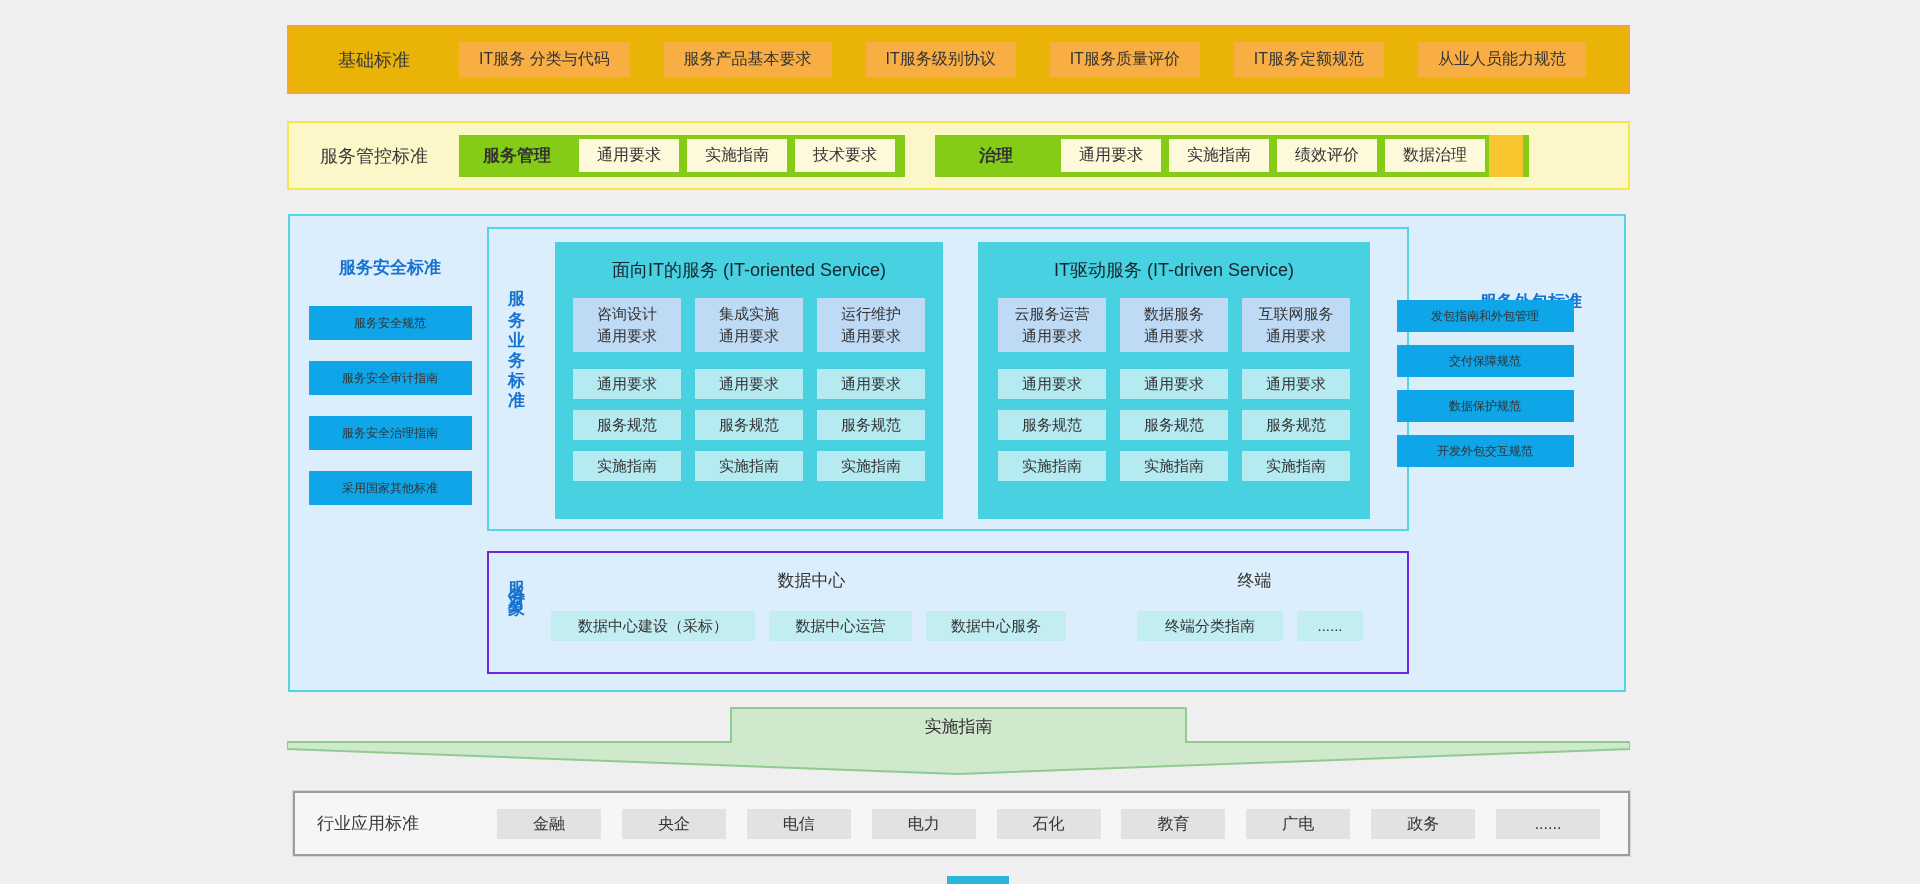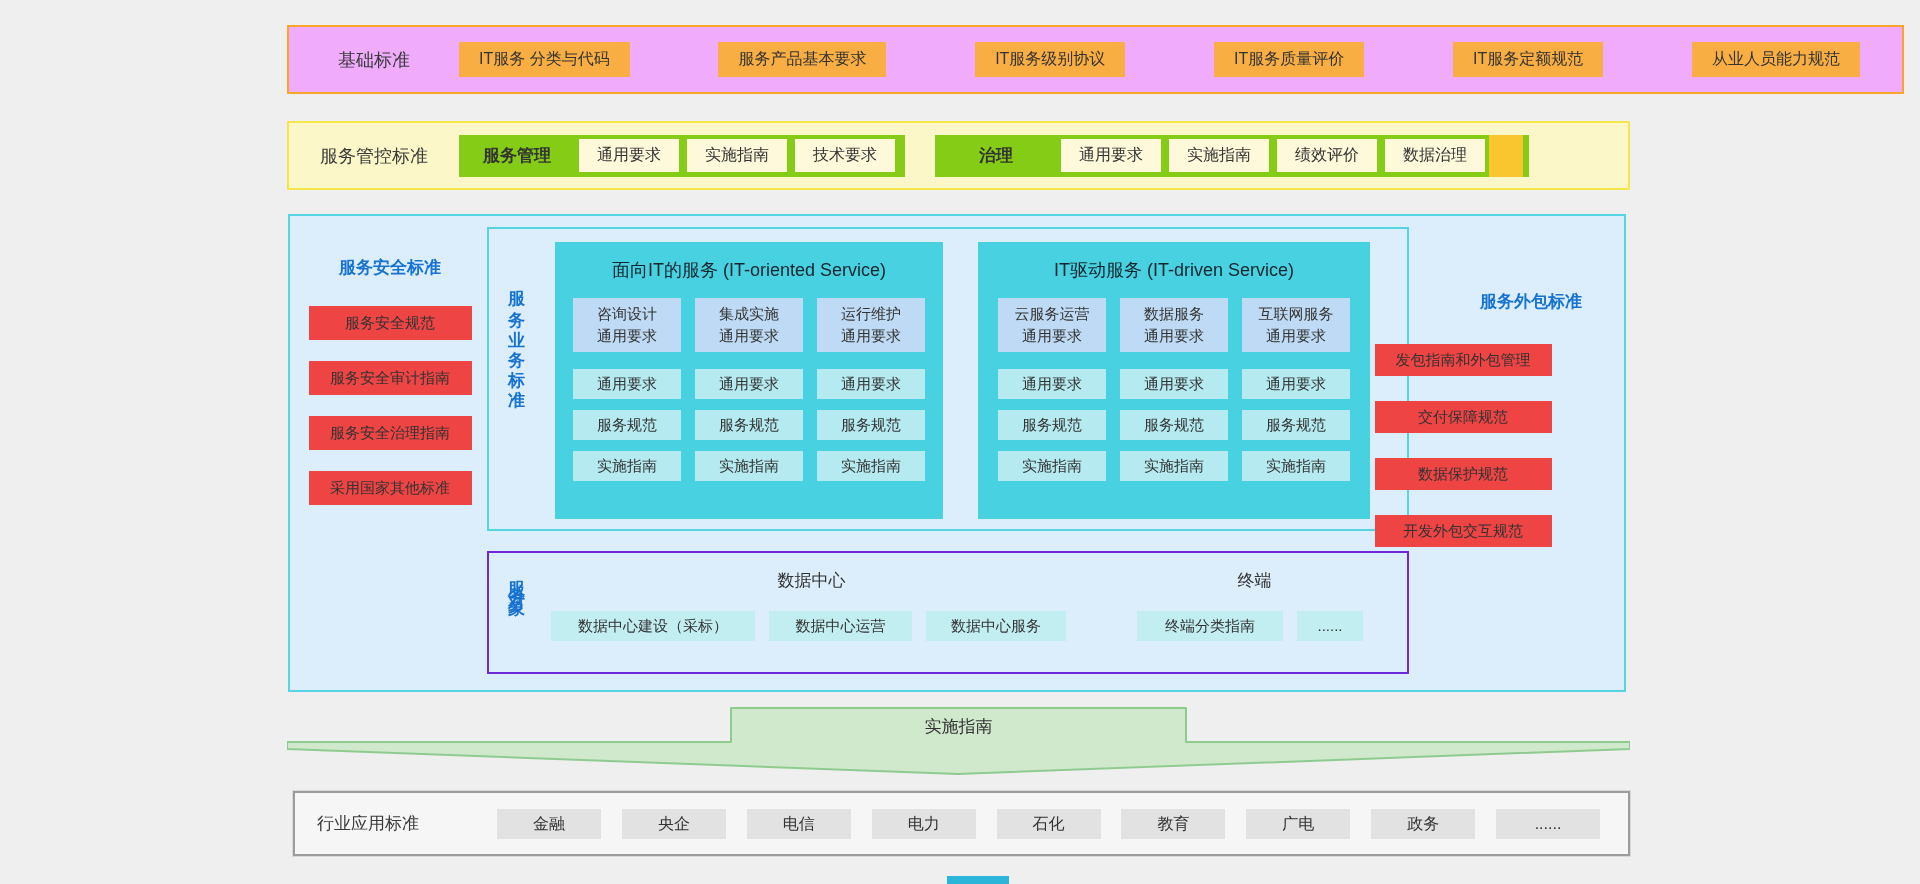--- a/index.html
+++ b/index.html
@@ -7,22 +7,22 @@
   body {
     background: #efeff0;
     font-family: "Liberation Sans", "DejaVu Sans", sans-serif;
     color: #3a3a3a;
     overflow: hidden;
   }
   .canvas { position: relative; width: 1920px; height: 884px; }
 
   
   .basic-row {
-    position: absolute; left: 287px; top: 25px; width: 1617px; height: 69px;
-    background: #f0abfc; border: 2px solid #f6a629;
+    position: absolute; left: 287px; top: 25px; width: 1343px; height: 69px;
+    background: #eab308; border: 2px solid #f6a629;
     display: flex; align-items: center;
   }
   .row-title { width: 170px; text-align: center; font-size: 18px; color: #3a3a3a; flex: 0 0 auto; }
   .basic-buttons { flex: 1; display: flex; justify-content: space-between; margin-right: 42px; }
   .basic-btn {
     background: #f9ae43; color: #333; font-size: 16px;
     padding: 7px 20px; text-align: center; white-space: nowrap;
   }
 
   
@@ -50,23 +50,23 @@
     background: #dceefb; border: 2px solid #55d4e4; padding-left: 24px;
   }
   .col-title {
     position: absolute; text-align: center;
     color: #1673d1; font-weight: bold; font-size: 17px;
   }
   .sec-title { left: 10px; top: 40px; width: 180px; }
   .out-title { left: 1146px; top: 40px; width: 190px; margin-top: 34px; }
   .col-items { position: absolute; display: flex; flex-direction: column; align-items: center; }
   .sec-items { left: 10px; top: 90px; width: 180px; gap: 21px; }
-  .out-items { left: 1078px; top: 84px; width: 190px; gap: 25px; margin-top: 44px; }
+  .out-items { left: 1100px; top: 84px; width: 190px; gap: 13px; }
   .blue-item {
-    background: #ef4444; color: #333; font-size: 15px;
+    background: #0ea5e9; color: #333; font-size: 12px;
     width: 163px; height: 34px; line-height: 34px; text-align: center; white-space: nowrap;
   }
   .out-items .blue-item { width: 177px; height: 32px; line-height: 32px; }
 
   
   .business-box {
     position: absolute; left: 197px; top: 11px; width: 922px; height: 304px;
     border: 2px solid #55d4e4;
   }
   .v-label {

